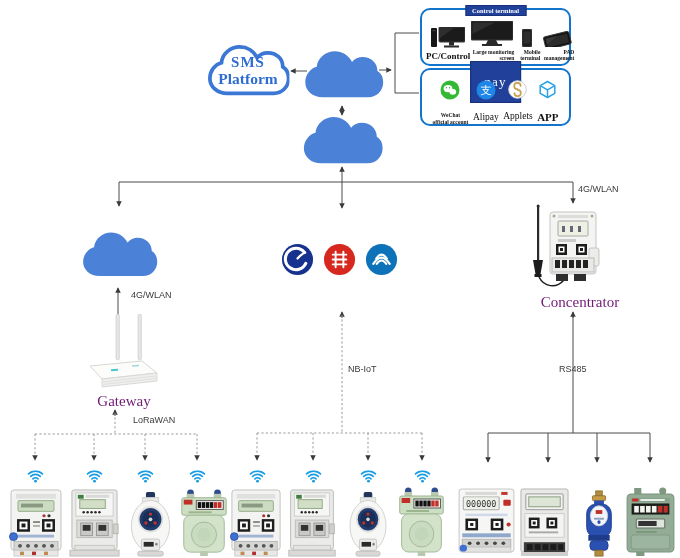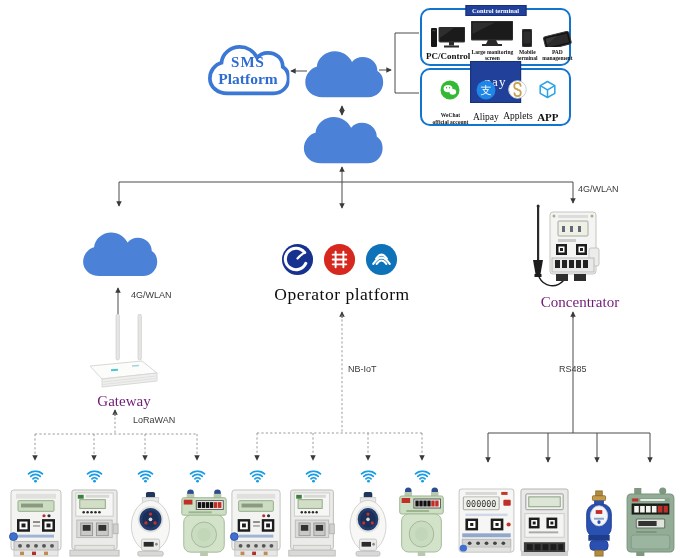--- a/index.html
+++ b/index.html
@@ -23,21 +23,21 @@
   .paas-tag{position:absolute;font-size:9px;font-weight:bold}
   .bluebox{position:absolute;background:#fff;border:2px solid #1274cc;border-radius:10px}
   .chip{position:absolute;background:#20409a;color:#fff;font-family:"Liberation Serif",serif;
         text-align:center;border:1px solid #16307a;white-space:nowrap}
   .chip-sm{font-size:6.5px;padding:1px 6px;font-weight:bold}
   .chip-lg{font-size:13px;font-weight:normal;padding:12px 14px;letter-spacing:1px}
   .ct-row{position:absolute;left:4px;right:4px;top:8px;bottom:2px;display:flex;
           align-items:flex-end;justify-content:space-evenly}
   .ct-item{display:flex;flex-direction:column;align-items:center;justify-content:flex-end}
   .ct-label{font-family:"Liberation Serif",serif;font-weight:bold;font-size:5.5px;
-            text-align:center;color:#111;line-height:1.2;margin-top:2px}
+            text-align:right;color:#111;line-height:1.2;margin-top:2px}
   .ct-label-lg{font-size:9px}
   .pay-row{position:absolute;left:6px;right:6px;top:10px;bottom:2px;display:flex;
            align-items:flex-start;justify-content:space-evenly}
   .pay-item{display:flex;flex-direction:column;align-items:center}
   .pay-label{font-family:"Liberation Serif",serif;font-size:9.5px;color:#111;margin-top:12px;text-align:center;line-height:1.2}
   .pay-label-sm{font-size:5.5px;font-weight:bold}
   .node-label{position:absolute;font-family:Liberation Serif, serif;font-size:15px;color:#701a75;text-align:center}
   .op-label{position:absolute;font-family:"Liberation Serif",serif;font-size:17.5px;color:#0d0d0d;text-align:center;letter-spacing:.5px}
   .link-label{position:absolute;font-size:9px;color:#3a3a3a}
   .meter{position:absolute}
@@ -375,21 +375,20 @@
     </g>
   </svg>
   <svg class="abs" style="left:365px;top:243px" width="33" height="33" viewBox="0 0 34 34">
     <circle cx="17" cy="17" r="16" fill="#0e72b8"></circle>
     <g stroke="#fff" stroke-width="2.2" stroke-linecap="round" fill="none">
       <path d="M8.5 21.5 q8.5 -13 17 0"></path>
       <path d="M11.5 16 q5.5 -8 11 0"></path>
       <path d="M12 21.5 q5 -7 10 0"></path>
     </g>
   </svg>
-  <div class="op-label" style="left:252px;top:284px;width:180px">Operator platform</div>
 
   <svg class="abs cloud-solid" style="left:80px;top:226px" width="78" height="58" viewBox="0 0 100 70">
       <use href="#sym-cloud"></use>
     </svg>
   <div class="link-label" style="left:131px;top:290px">4G/WLAN</div>
 
   <svg class="abs" style="left:82px;top:314px" width="78" height="80" viewBox="0 0 78 80">
     <rect x="34" y="0" width="3.4" height="46" rx="1.7" fill="#e6e6e4" stroke="#c6c6c4" stroke-width=".6"></rect>
     <rect x="56" y="0" width="3.4" height="46" rx="1.7" fill="#e6e6e4" stroke="#c6c6c4" stroke-width=".6"></rect>
     <polygon points="8,52 60,47 75,59 20,65" fill="#fcfcfb" stroke="#d8d8d6"></polygon>

